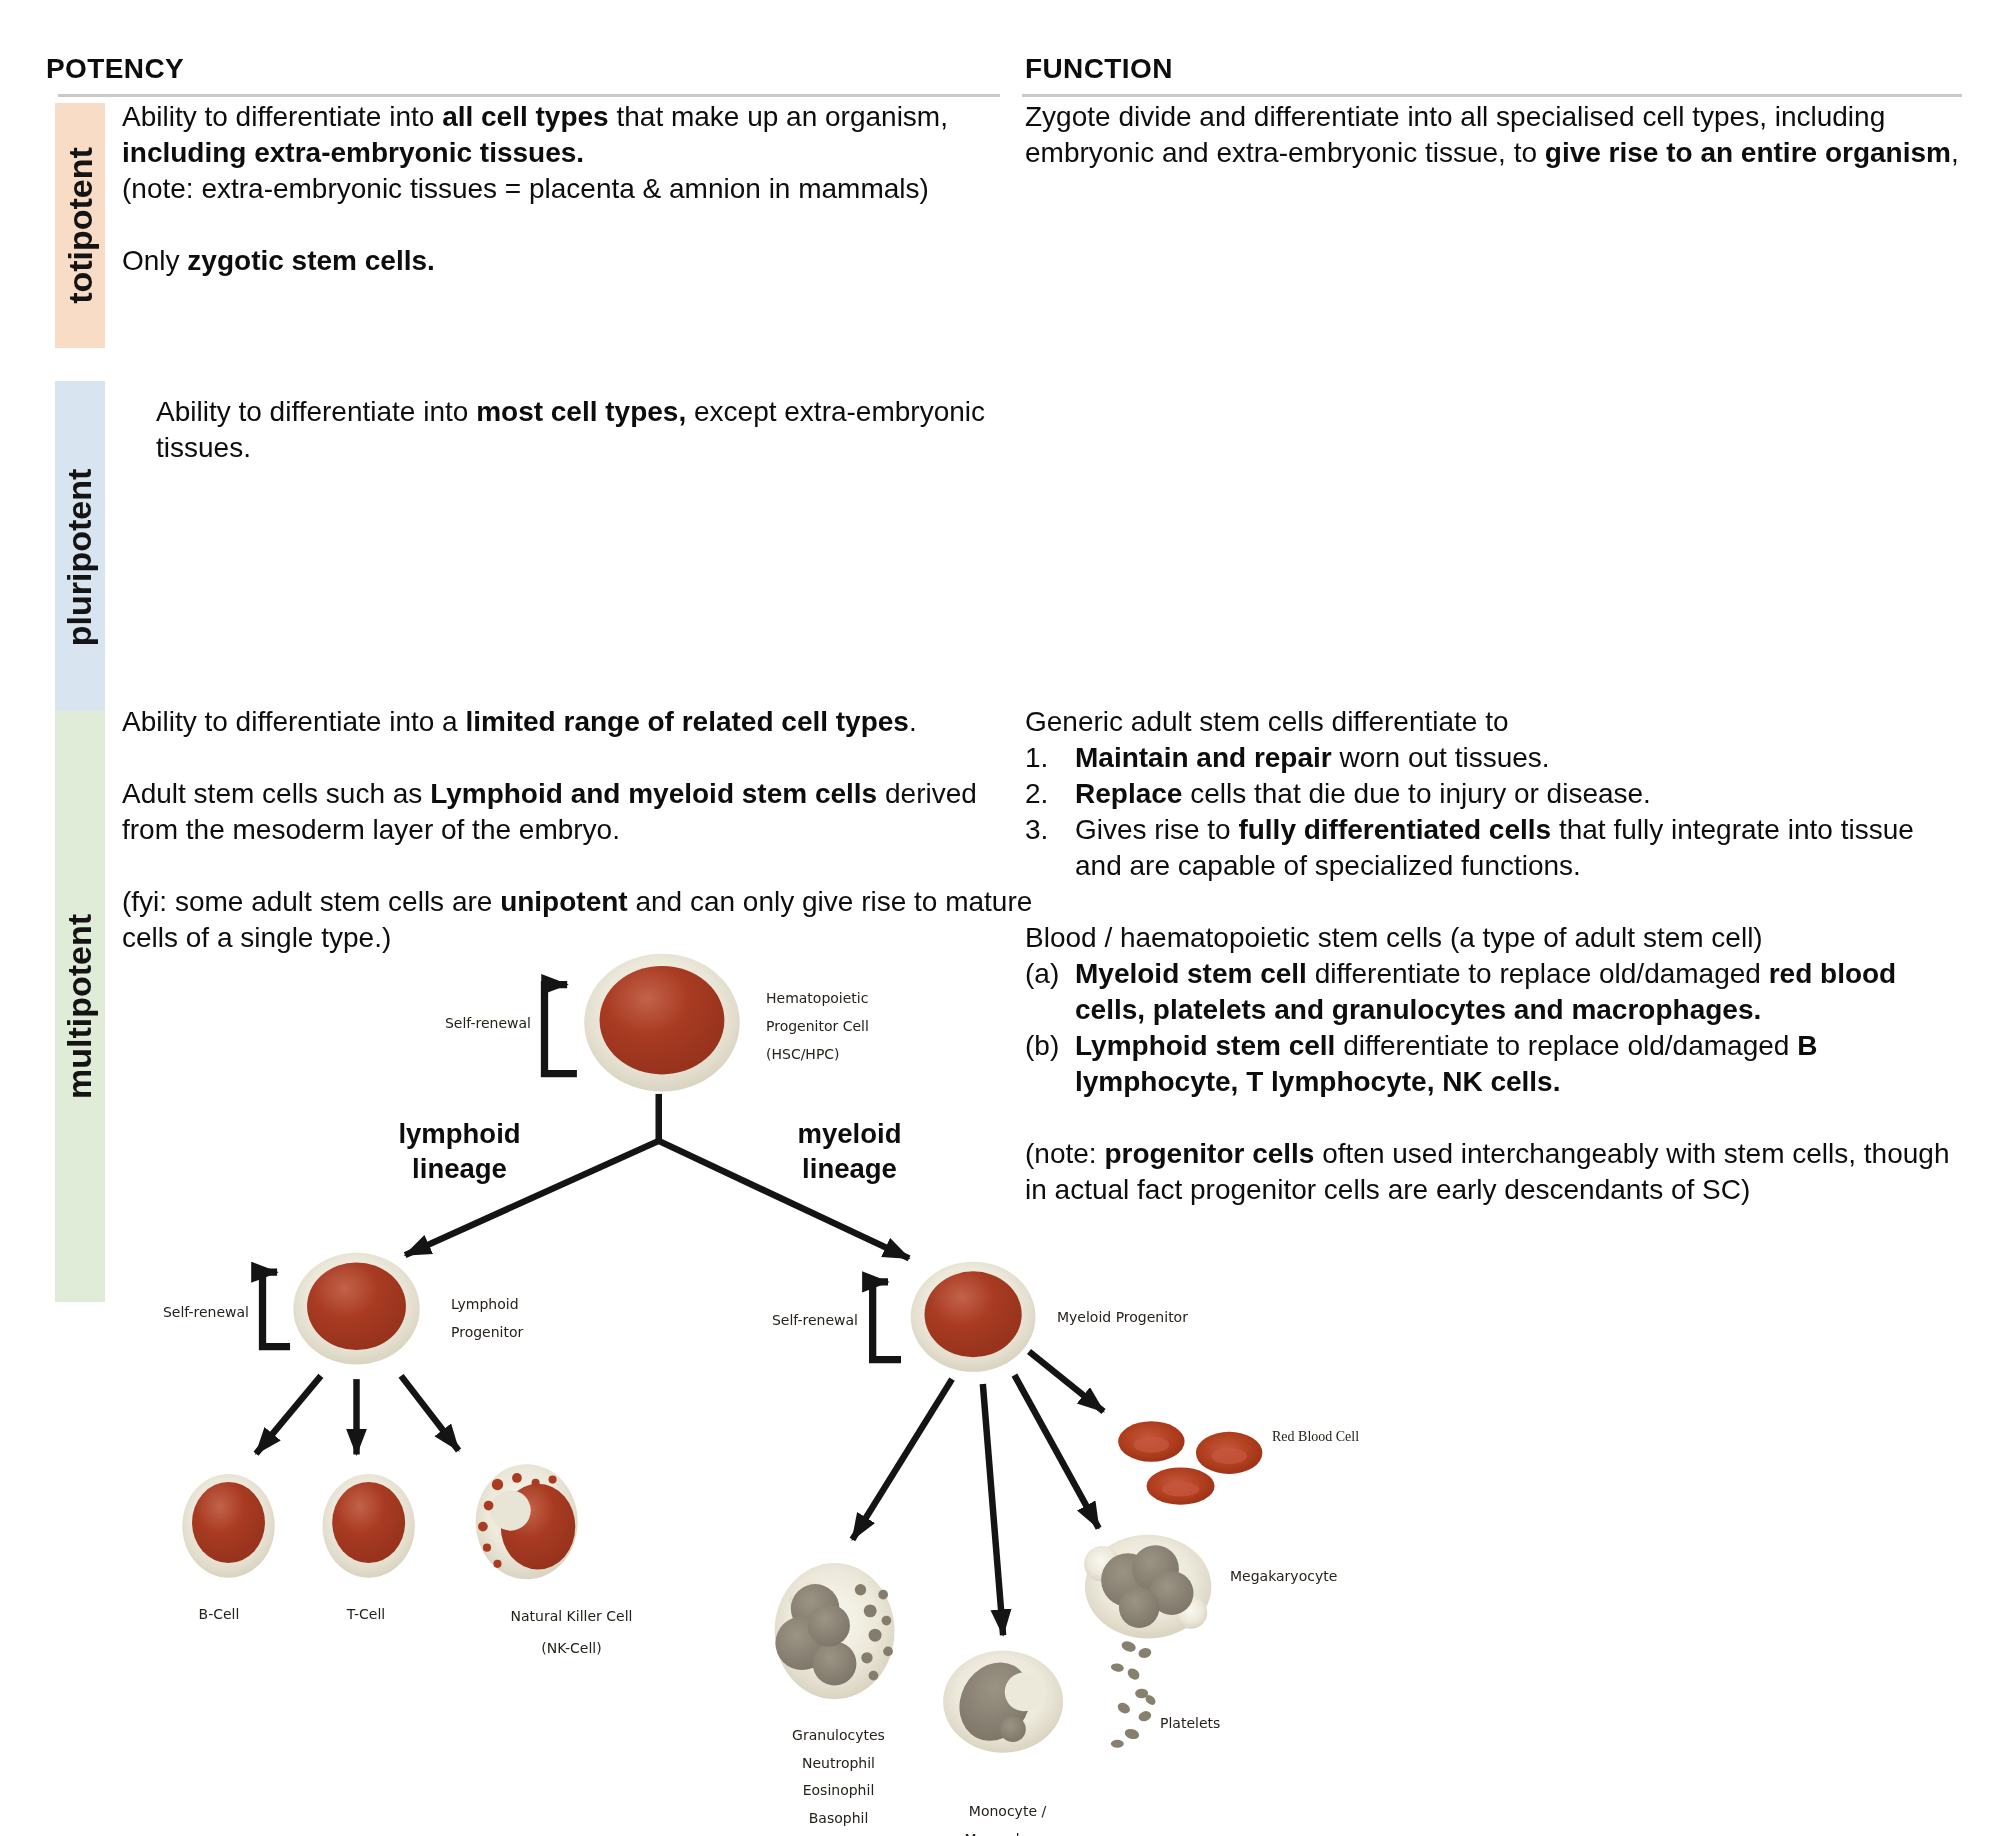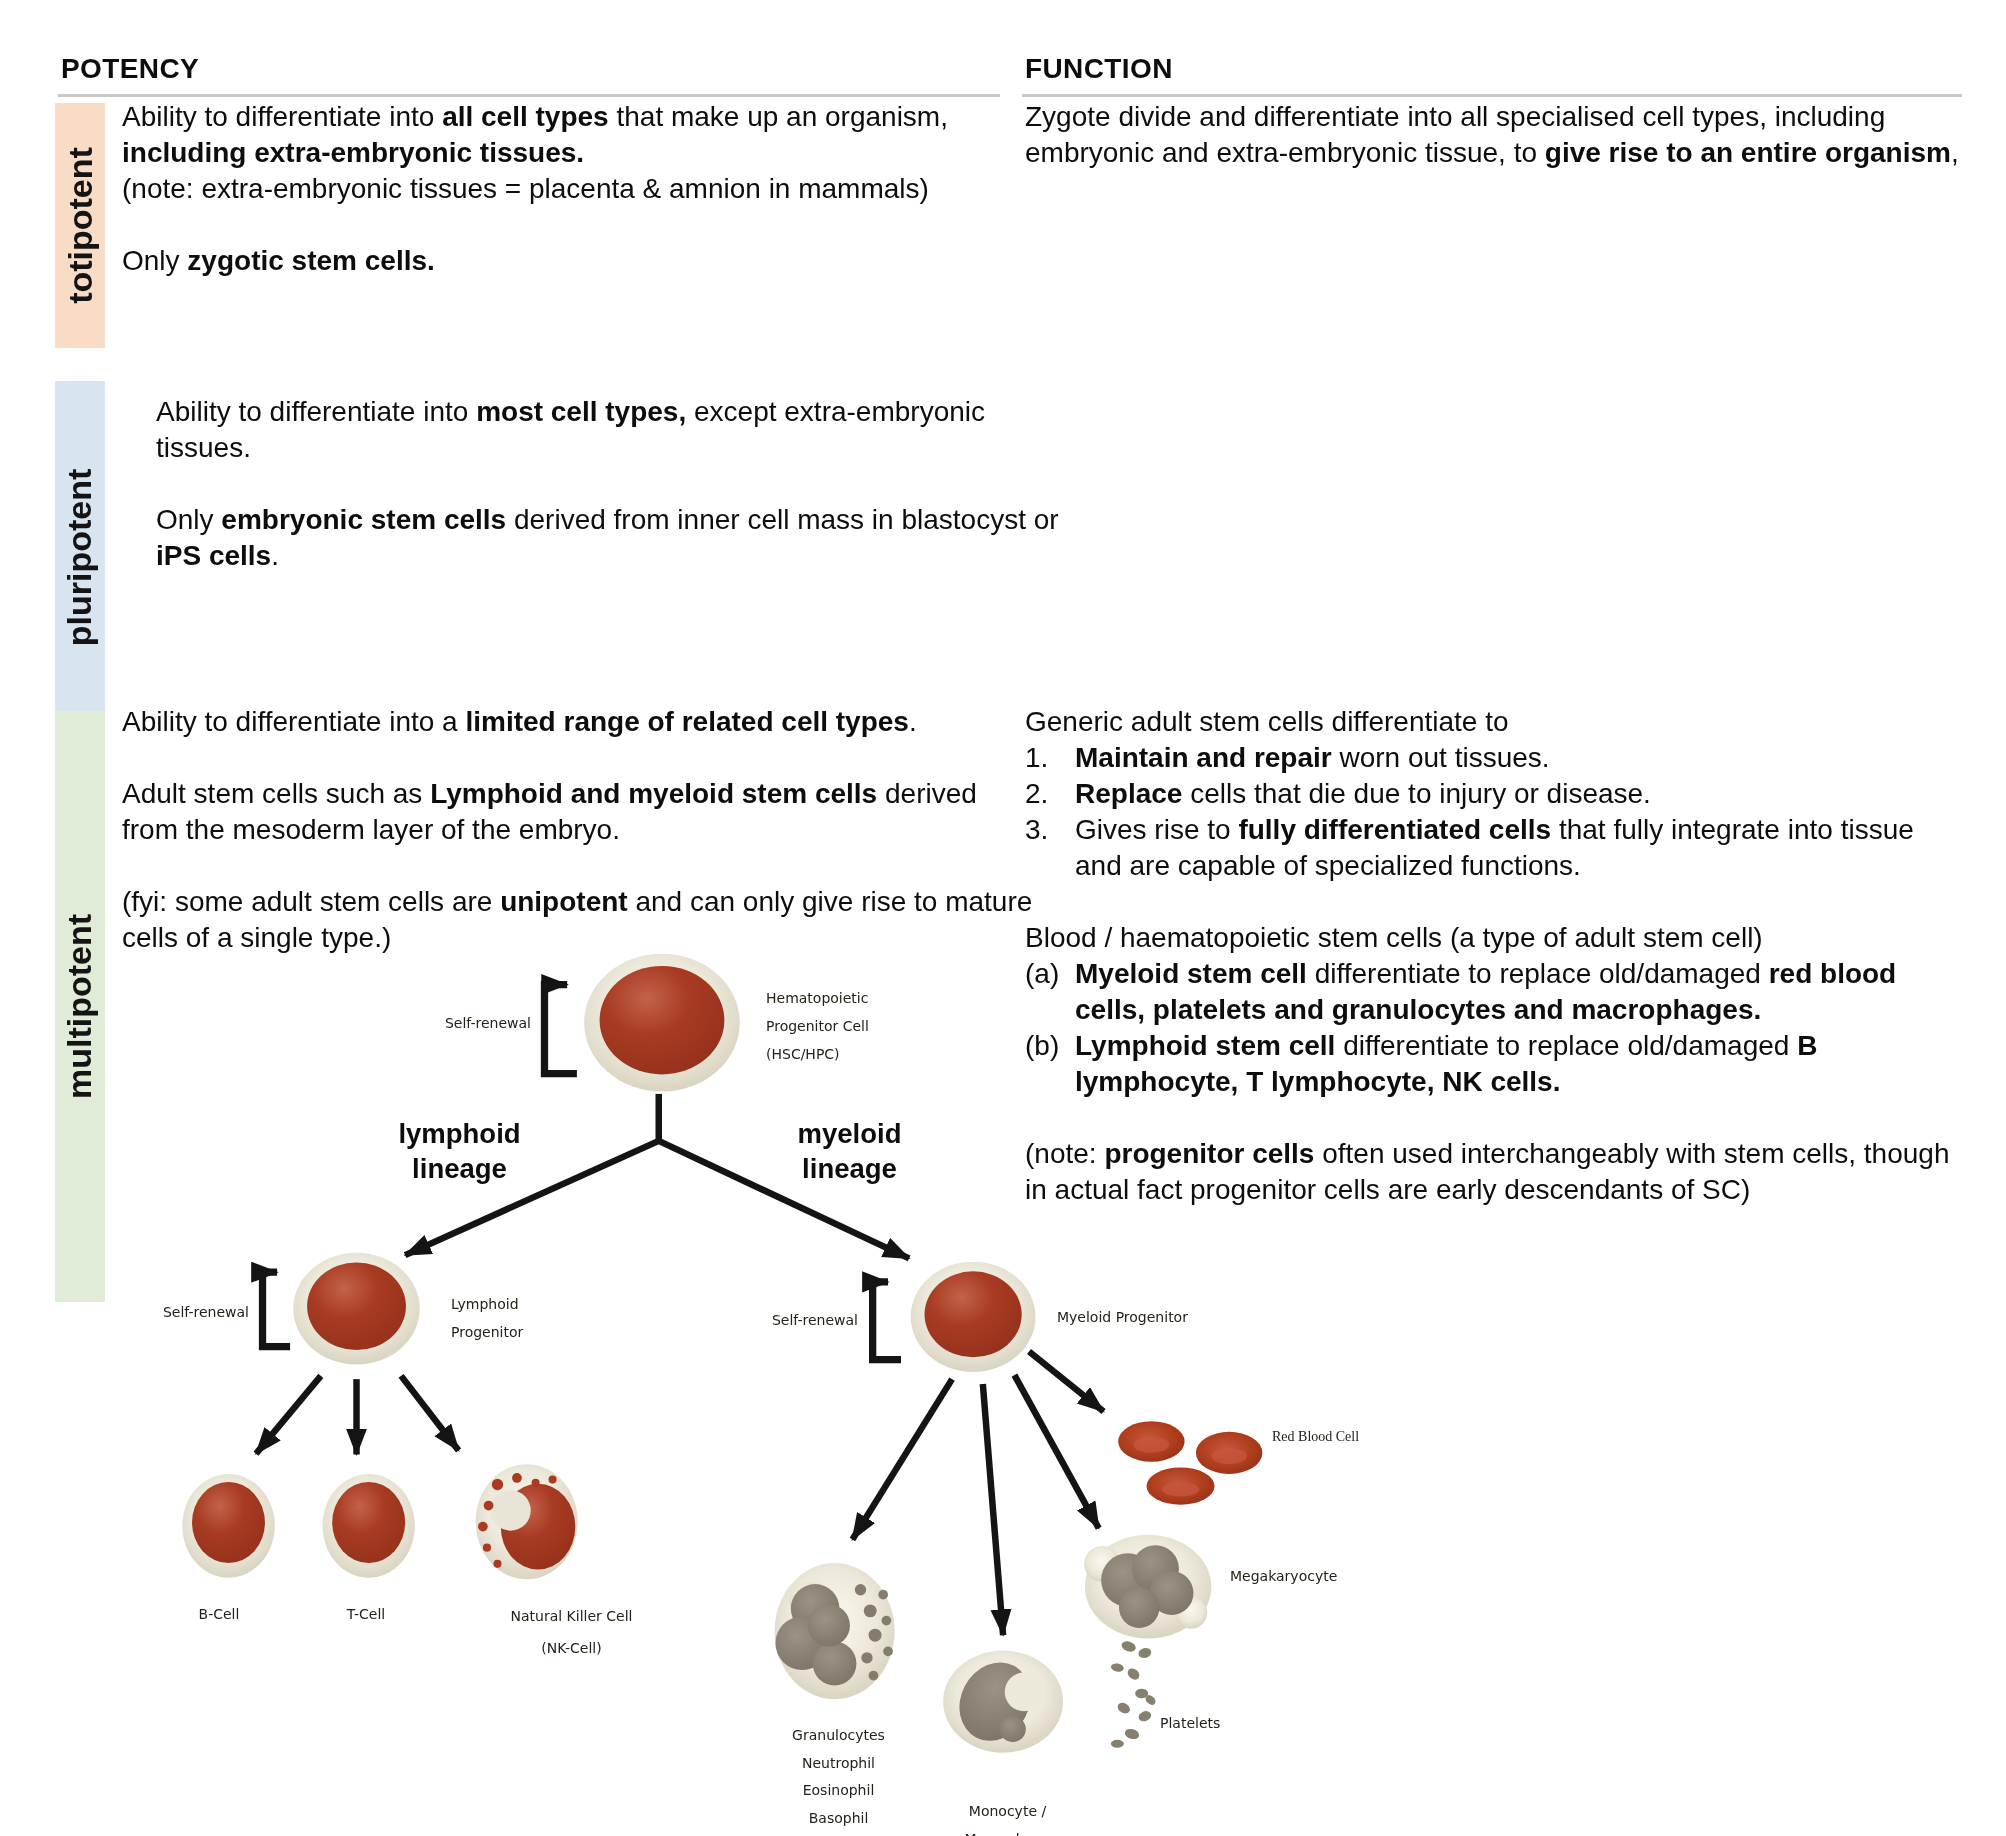--- a/index.html
+++ b/index.html
@@ -1,19 +1,19 @@
 <!DOCTYPE html>
 <html style="font-size:13px"><head>
 <meta charset="utf-8">
 <style>
   html,body{margin:0;padding:0;background:#ffffff;}
   #page{position:relative;width:2007px;height:1837px;background:#ffffff;overflow:hidden;
         font-family:"Liberation Sans",sans-serif;color:#0d0d0d;}
   .hdr{position:absolute;top:53px;font-size:28px;font-weight:bold;letter-spacing:0.4px;}
-  #hdr-potency{left:61px;}
+  #hdr-potency{left:46px;}
   #hdr-function{left:1025px;}
   .rule{position:absolute;top:94px;height:3.2px;background:#c9c9c9;}
   #rule-left{left:58px;width:942px;}
   #rule-right{left:1022px;width:940px;}
   .rowbar{position:absolute;left:55px;width:50px;display:flex;align-items:center;justify-content:center;}
   #bar0{top:103px;height:245px;}
   #bar1{top:381px;height:352px;}
   #bar2{top:711px;height:591px;}
   .rowlabel{transform:rotate(-90deg);white-space:nowrap;font-size:34px;font-weight:bold;color:#141414;}
   .col{position:absolute;font-size:28px;line-height:36px;}
@@ -58,21 +58,20 @@
   <div class="col pcol" id="pot0">
       <div class="para"><span>Ability to differentiate into </span><b>all cell types</b><span> that make up an organism, </span><b>including extra-embryonic tissues.</b></div>
       <div class="para"><span>(note: extra-embryonic tissues = placenta &amp; amnion in mammals)</span></div>
       <div class="para gap"><span>Only </span><b>zygotic stem cells.</b></div>
     </div>
   <div class="col fcol" id="fun0">
       <div class="para"><span>Zygote divide and differentiate into all specialised cell types, including embryonic and extra-embryonic tissue, to </span><b>give rise to an entire organism</b><span>,</span></div>
     </div>
   <div class="col pcol" id="pot1">
       <div class="para"><span>Ability to differentiate into </span><b>most cell types,</b><span> except extra-embryonic tissues.</span></div>
-      <div class="para gap"><span>Only </span><b>embryonic stem cells</b><span> derived from inner cell mass in blastocyst or </span><b>iPS cells</b><span>.</span></div>
     </div>
   <div class="col pcol" id="pot2">
       <div class="para"><span>Ability to differentiate into a </span><b>limited range of related cell types</b><span>.</span></div>
       <div class="para gap"><span>Adult stem cells such as </span><b>Lymphoid and myeloid stem cells</b><span> derived from the mesoderm layer of the embryo.</span></div>
       <div class="para gap"><span>(fyi: some adult stem cells are </span><b>unipotent</b><span> and can only give rise to mature cells of a single type.)</span></div>
     </div>
   <div class="col fcol" id="fun2">
       <div class="para"><span>Generic adult stem cells differentiate to</span></div>
       <div class="para li">
         <span class="mk">1.</span>

